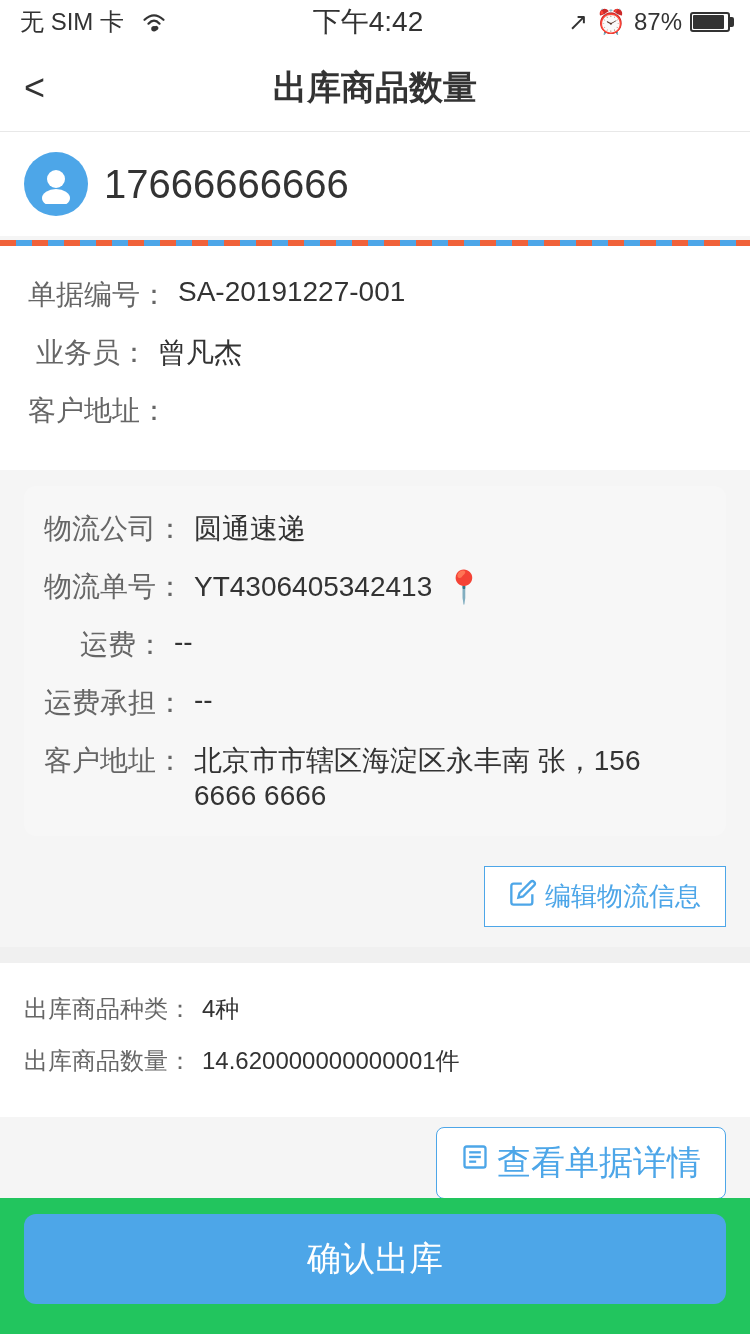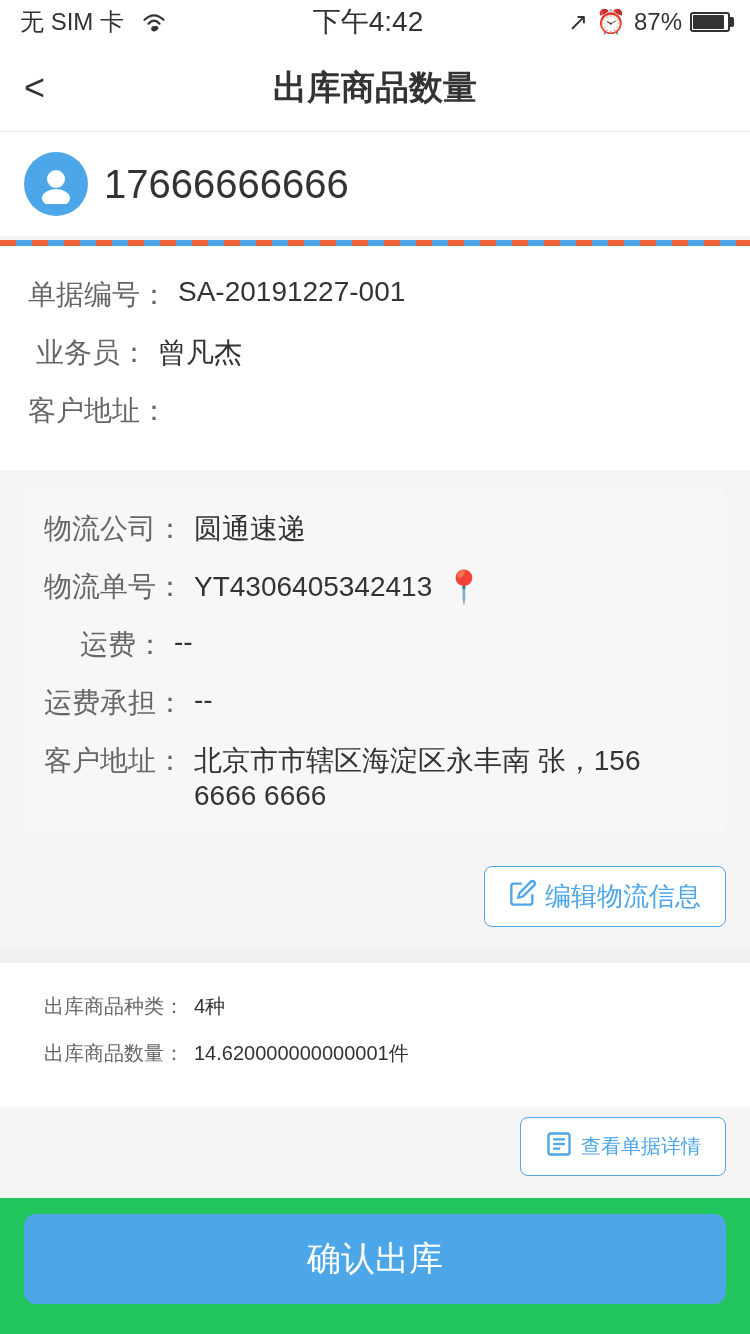--- a/index.html
+++ b/index.html
@@ -192,21 +192,21 @@
     }
 
     
     .edit-btn-container {
       display: flex;
       justify-content: flex-end;
       padding: 10px 24px 20px;
     }
     .edit-btn {
       border: 1px solid #4da6e8;
-      border-radius: 8px;
+      border-radius: 0;
       padding: 12px 24px;
       color: #4da6e8;
       font-size: 26px;
       display: flex;
       align-items: center;
       gap: 8px;
       background: #fff;
       cursor: pointer;
     }
 
@@ -219,21 +219,21 @@
 
     
     .goods-section {
       background: #fff;
       padding: 30px 24px 20px;
     }
     .goods-row {
       display: flex;
       align-items: flex-end;
       margin-bottom: 20px;
-      font-size: 20px;
+      font-size: 24px;
     }
     .goods-label {
       color: #666;
       min-width: 160px;
       text-align: right;
       flex-shrink: 0;
     }
     .goods-value {
       color: #333;
       padding-left: 10px;
@@ -243,23 +243,22 @@
     .view-btn-container {
       display: flex;
       justify-content: flex-end;
       padding: 10px 24px 20px;
     }
     .view-btn {
       border: 1px solid #4da6e8;
       border-radius: 8px;
       padding: 12px 24px;
       color: #4da6e8;
-      font-size: 20px;
-      display: flex;
-      align-items: center;
+      font-size: 34px;
+      display: flex;
       gap: 8px;
       background: #fff;
       cursor: pointer;
     }
 
     
     .bottom-area {
       position: fixed;
       bottom: 0;
       left: 0;

